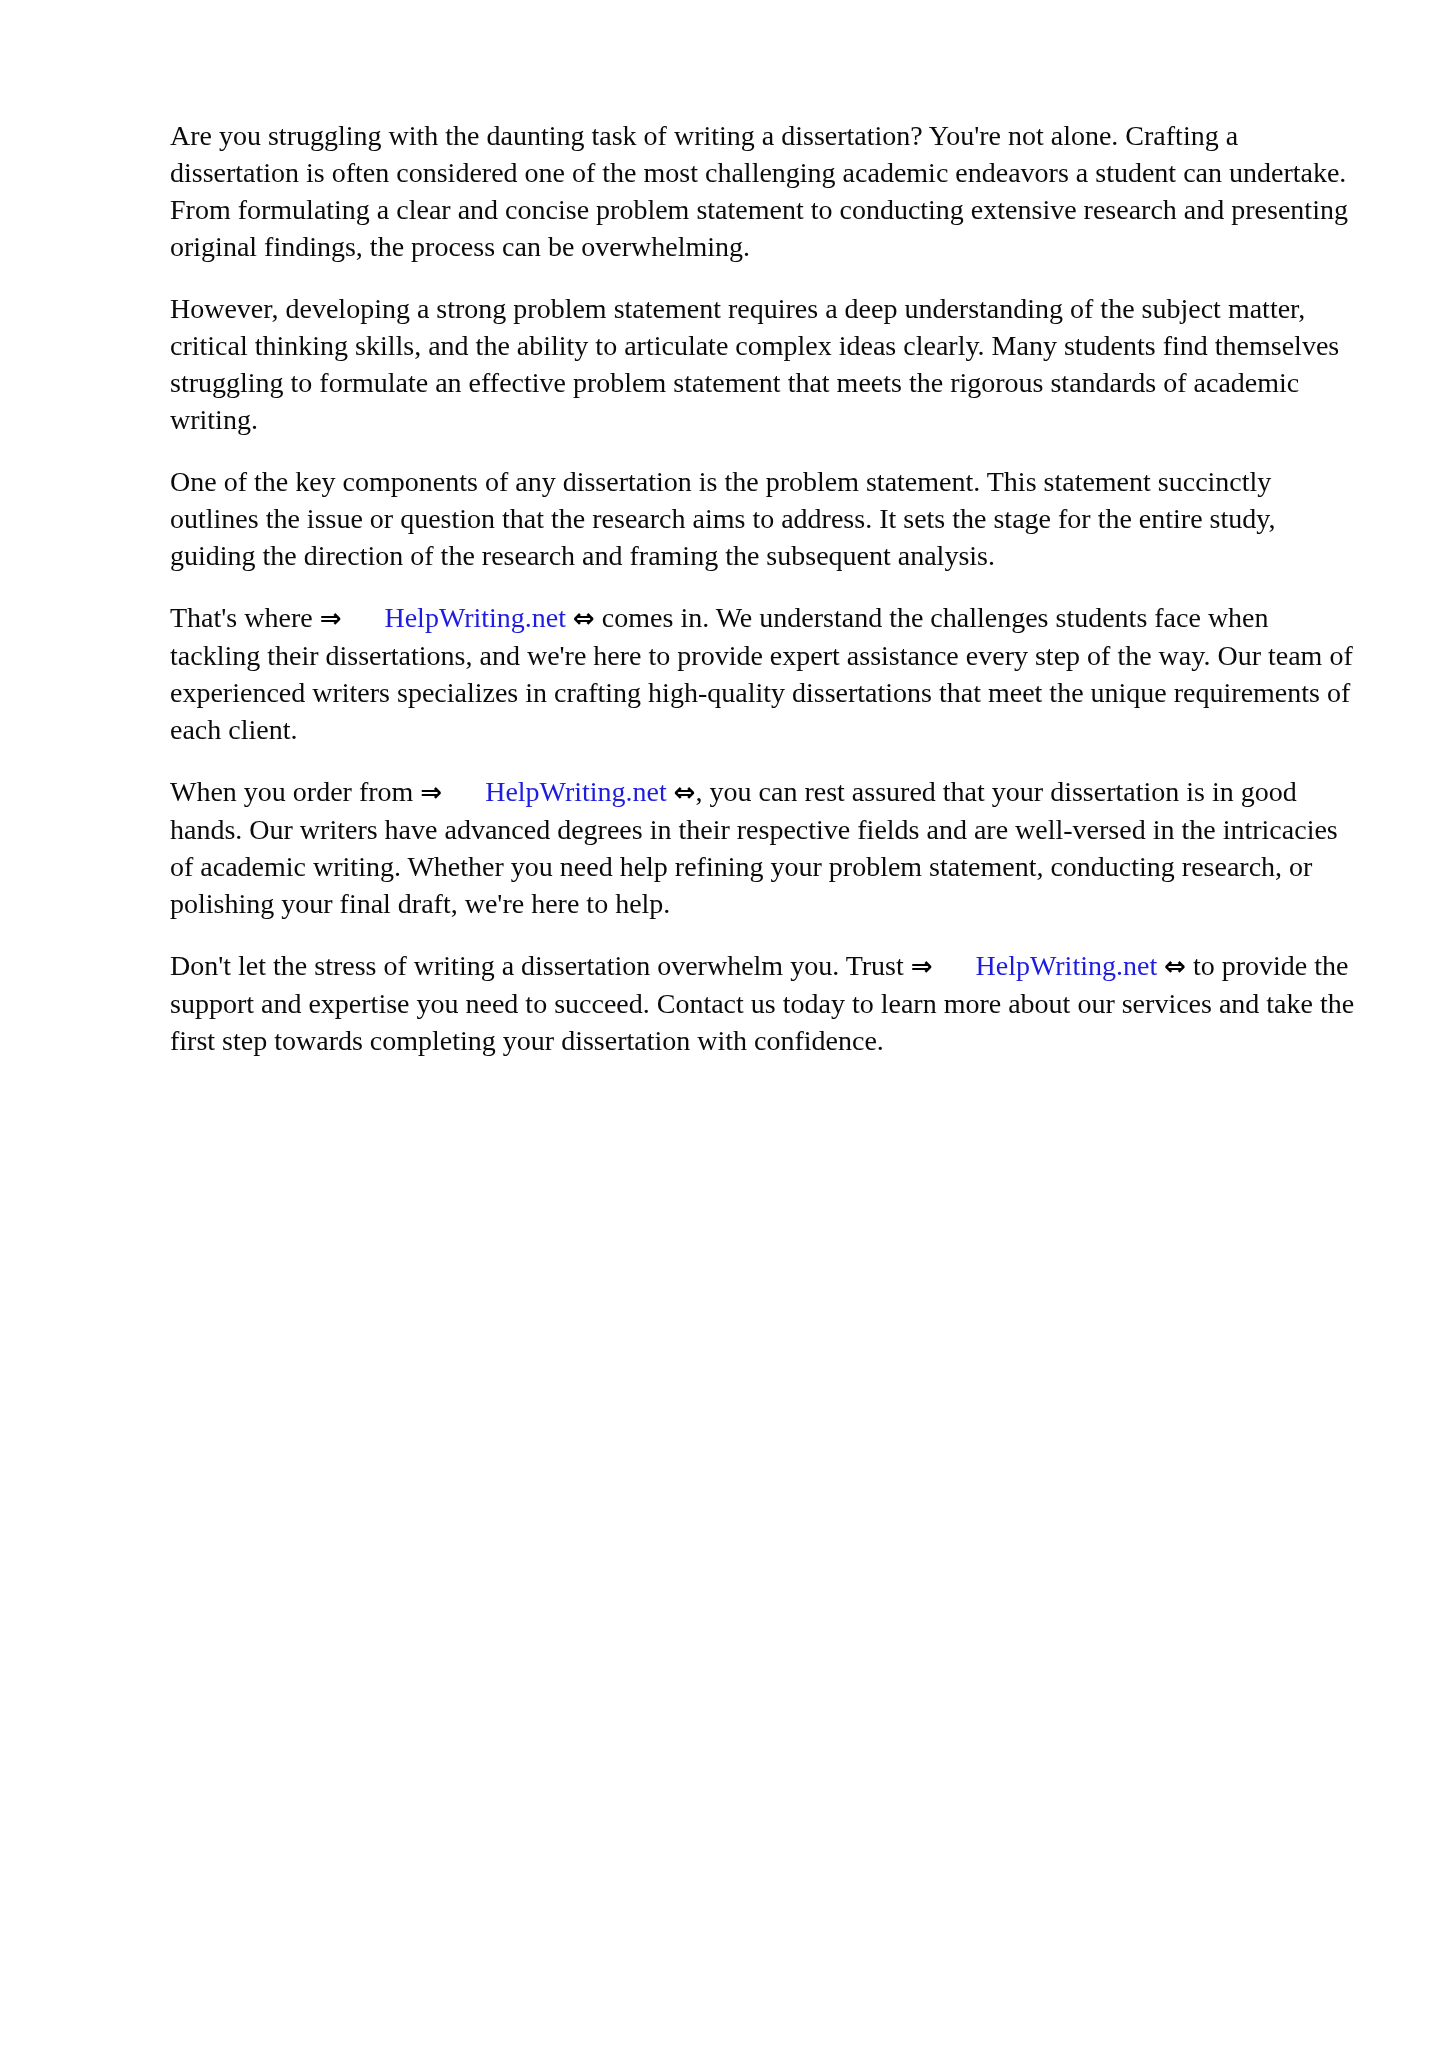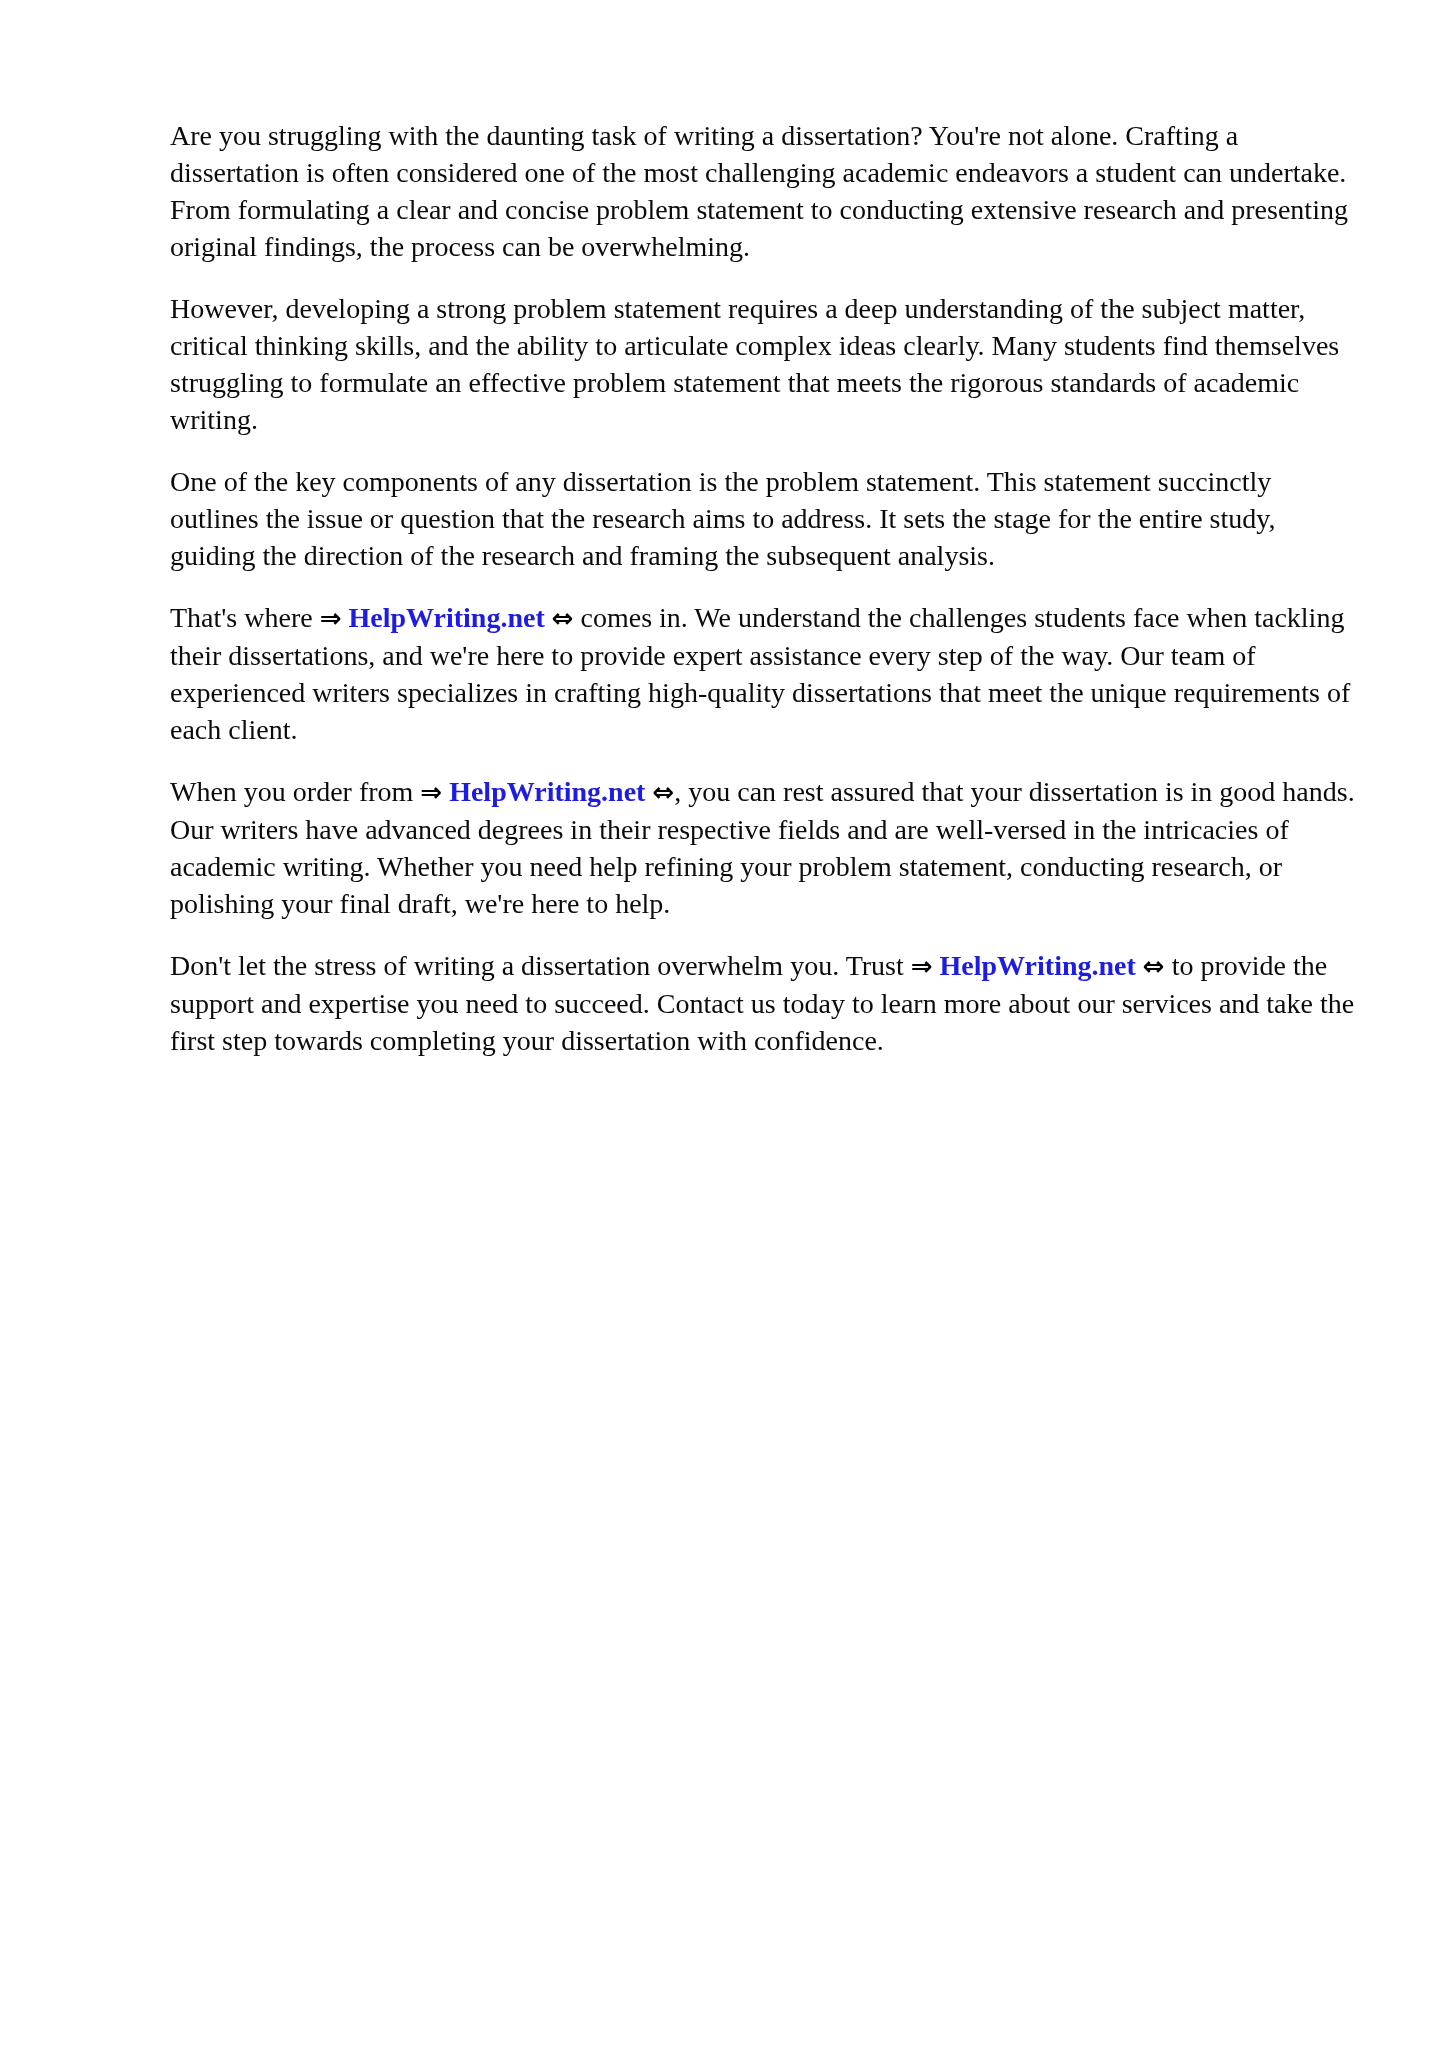--- a/index.html
+++ b/index.html
@@ -28,23 +28,24 @@
     text-align: left;
   }
   .doc-body .arrow {
     font-family: "DejaVu Sans", sans-serif;
     font-weight: 700;
     font-size: 26px;
     color: #000000;
   }
   .doc-body a.link {
     color: #1e1ce0;
-    font-weight: 700;
+    font-weight: 400;
     text-decoration: none;
     cursor: pointer;
+    margin-left: 36px;
   }
 </style>
 </head>
 <body>
 
 <div class="page">
   <div class="doc-body" id="doc-body">
       <p class="para"><span>Are you struggling with the daunting task of writing a dissertation? You're not alone. Crafting a dissertation is often considered one of the most challenging academic endeavors a student can undertake. From formulating a clear and concise problem statement to conducting extensive research and presenting original findings, the process can be overwhelming.</span></p>
       <p class="para"><span>However, developing a strong problem statement requires a deep understanding of the subject matter, critical thinking skills, and the ability to articulate complex ideas clearly. Many students find themselves struggling to formulate an effective problem statement that meets the rigorous standards of academic writing.</span></p>
       <p class="para"><span>One of the key components of any dissertation is the problem statement. This statement succinctly outlines the issue or question that the research aims to address. It sets the stage for the entire study, guiding the direction of the research and framing the subsequent analysis.</span></p>

